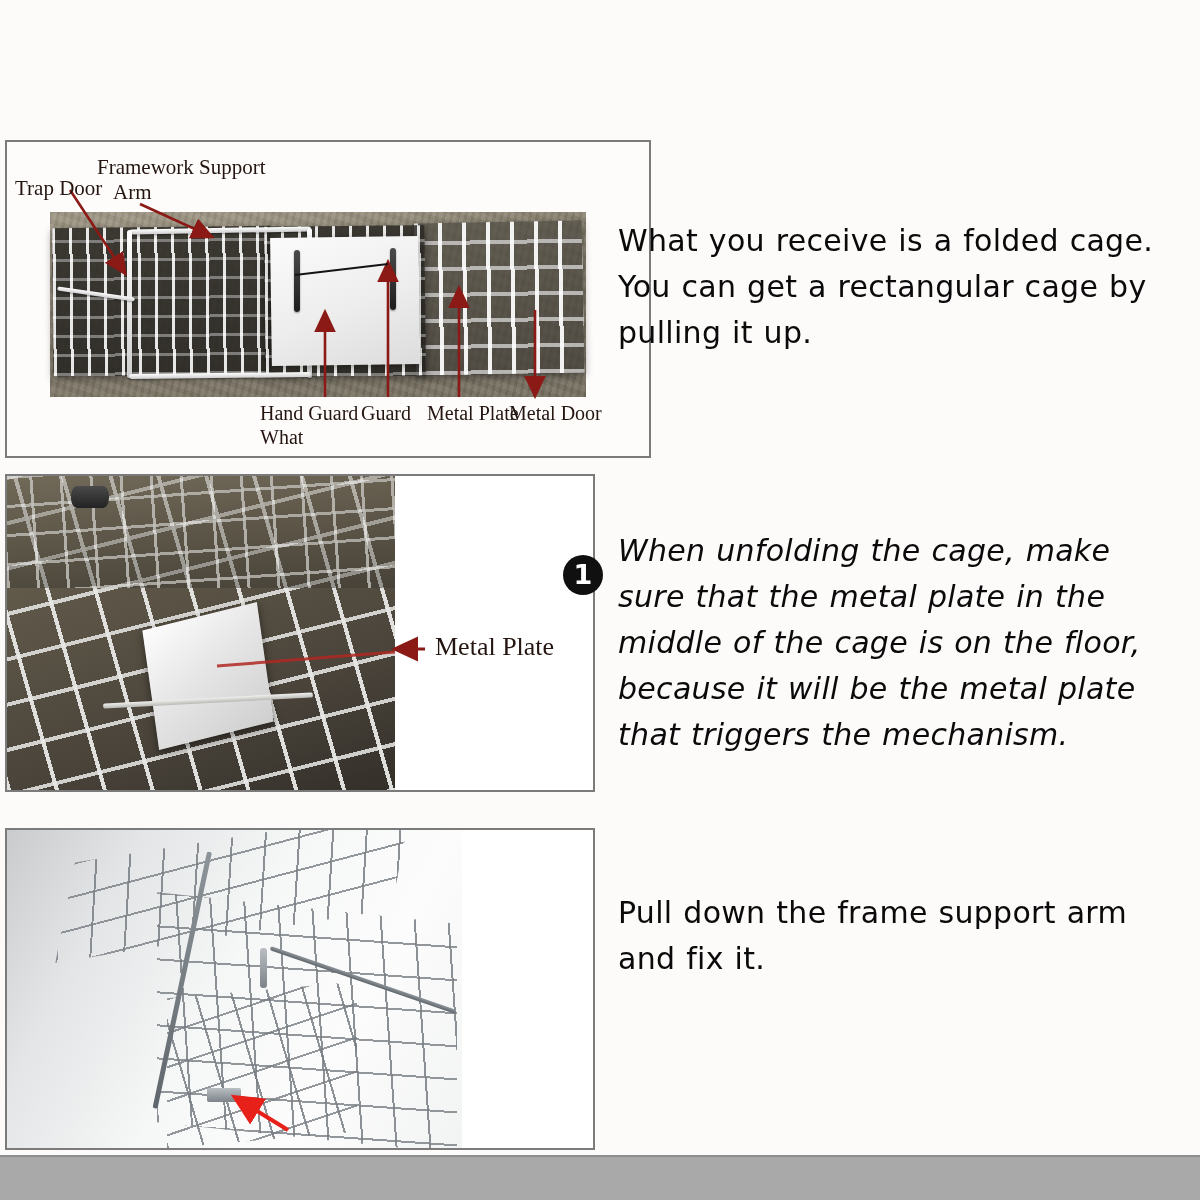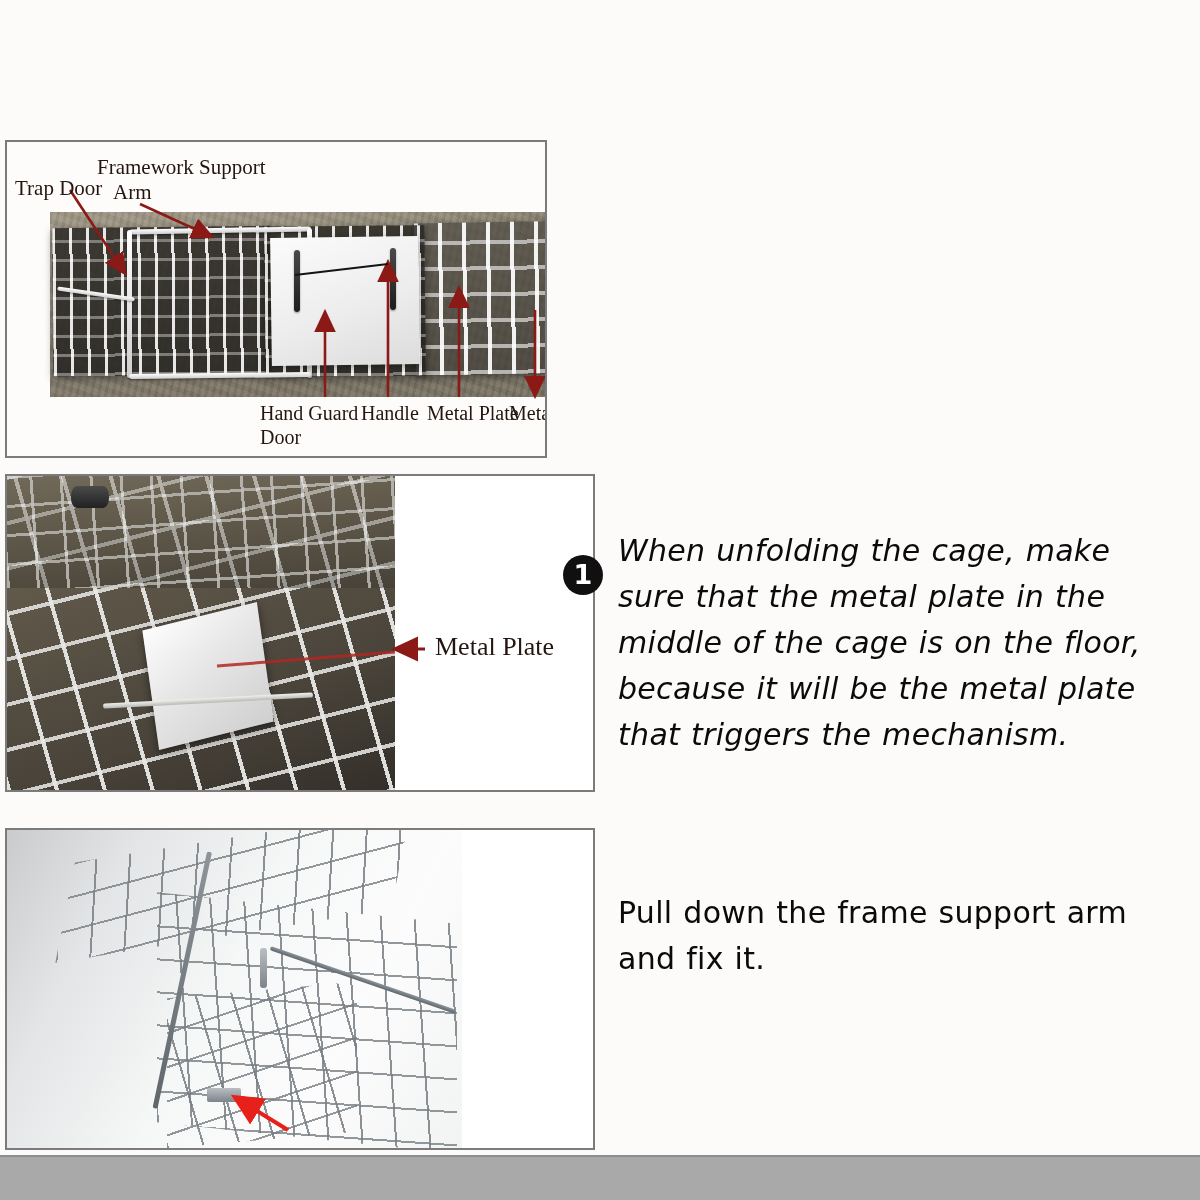--- a/index.html
+++ b/index.html
@@ -206,21 +206,21 @@
   }
 </style>
 </head>
 <body>
 
 <div class="page">
 
 
   <div class="step" style="left:5px; top:140px; width:590px; height:318px;">
 
-    <div class="photo-frame" style="width:542px; height:318px;">
+    <div class="photo-frame" style="width:646px; height:318px;">
 
       <div class="ground1" style="left:43px; top:70px; width:536px; height:185px;"></div>
 
       <div class="cage1" style="left:46px; top:85px; width:218px; height:148px; transform:rotate(-0.6deg);"></div>
       <div class="cage1 coarse" style="left:408px; top:80px; width:168px; height:152px; transform:rotate(-1deg);"></div>
       <div class="cage1" style="left:258px; top:84px; width:160px; height:150px; transform:rotate(-0.6deg);"></div>
 
       <div class="wirebar" style="left:122px; top:86px; width:182px; height:5px; transform:rotate(-1deg);"></div>
       <div class="wirebar" style="left:120px; top:88px; width:5px; height:148px;"></div>
       <div class="wirebar" style="left:300px; top:86px; width:5px; height:150px;"></div>
@@ -253,31 +253,32 @@
         <path d="M528,168 L528,252" stroke="#8b1a16" stroke-width="2.6" fill="none" marker-end="url(#ah-dk)"></path>
 
         <path d="M288,133 L381,122" stroke="#141414" stroke-width="2.2" fill="none"></path>
       </svg>
 
       <div class="callout" style="left:8px; top:33px;">Trap Door</div>
       <div class="callout" style="left:90px; top:12px;">Framework Support</div>
       <div class="callout" style="left:106px; top:37px;">Arm</div>
 
       <div class="callout small" style="left:253px; top:258px;">Hand Guard</div>
-      <div class="callout small" style="left:253px; top:282px;">Door</div>
-      <div class="callout small" style="left:354px; top:258px;">Handle</div>
+      <div class="callout small" style="left:253px; top:282px;">What</div>
+      <div class="callout small" style="left:354px; top:258px;">Guard</div>
       <div class="callout small" style="left:420px; top:258px;">Metal Plate</div>
       <div class="callout small" style="left:502px; top:258px;">Metal Door</div>
     </div>
 
     <div class="badge" style="left:558px; top:415px;">
       <span>1</span>
     </div>
   </div>
 
+  <div class="instruction" style="left:618px; top:218px; width:560px;">What you receive is a folded cage. You can get a rectangular cage by pulling it up.</div>
 
   <div class="step" style="left:5px; top:474px; width:590px; height:318px;">
 
     <div class="photo-frame" style="width:590px; height:318px;">
 
       <div class="cageinside2" style="left:0px; top:0px; width:388px; height:314px;"></div>
       <div class="cagefar2" style="left:0px; top:0px; width:388px; height:112px; opacity:0.75;"></div>
 
       <div class="latch2" style="left:64px; top:10px; width:38px; height:22px;"></div>
 

